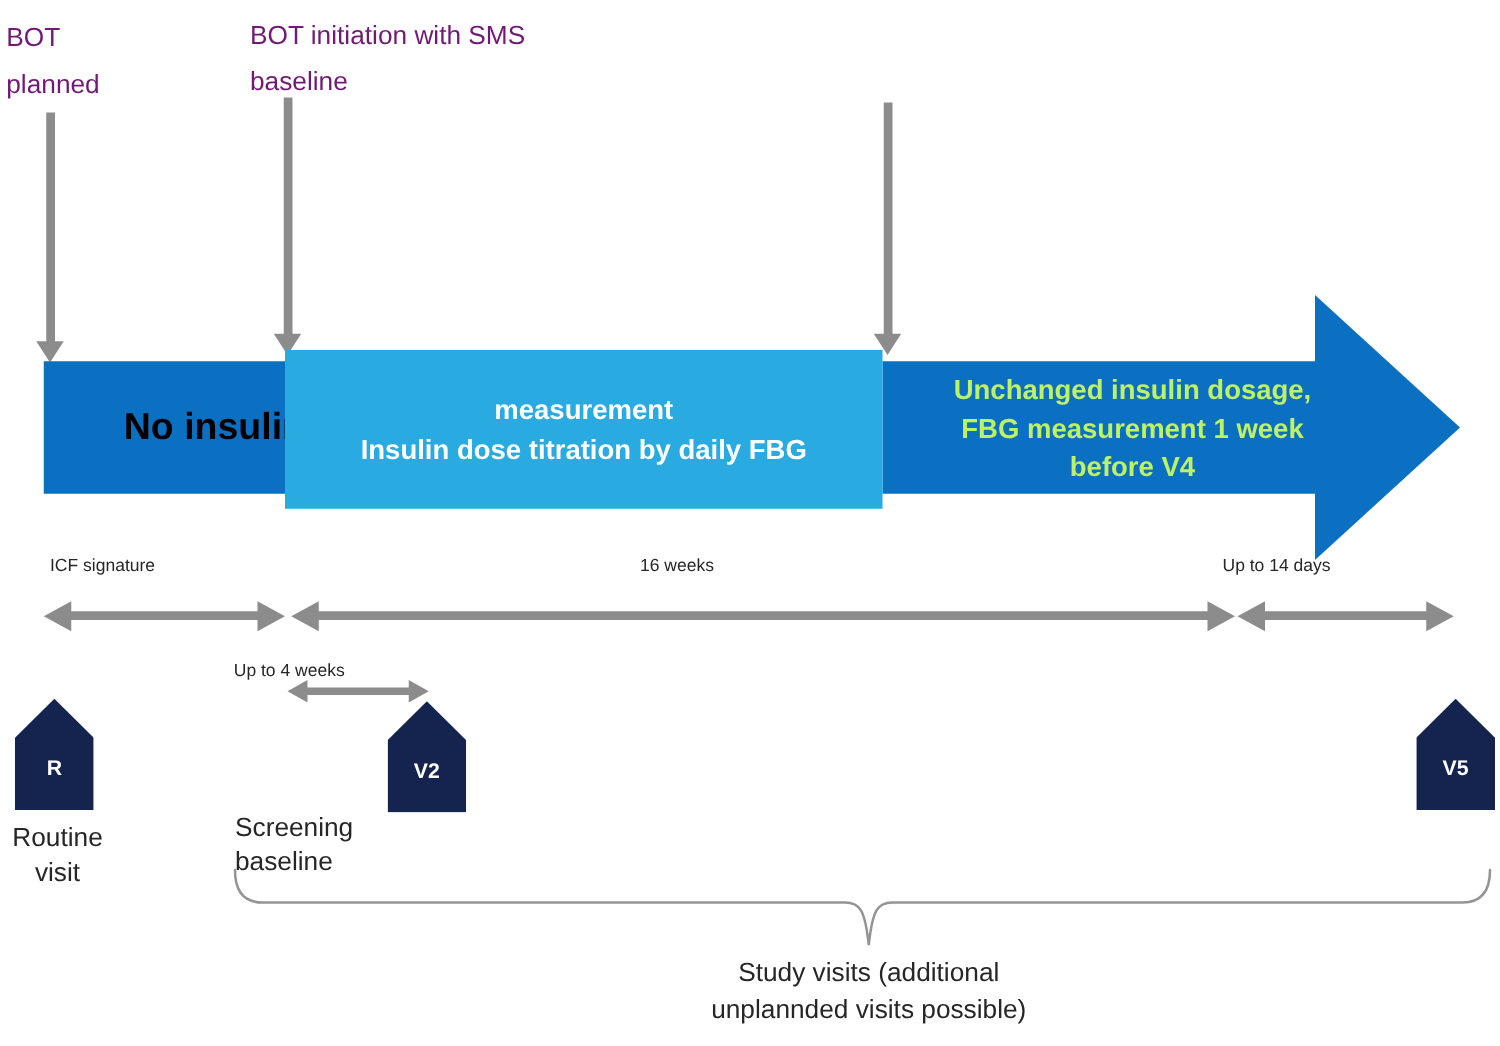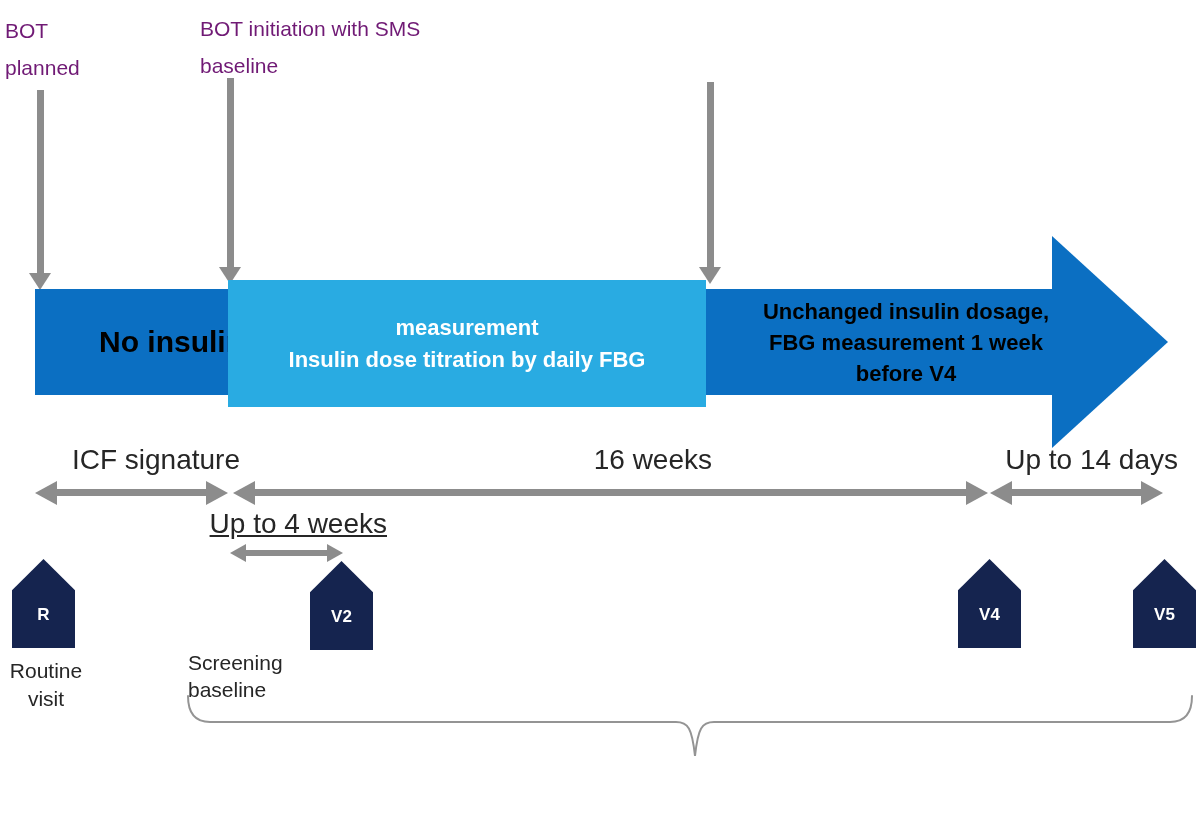--- a/index.html
+++ b/index.html
@@ -15,37 +15,37 @@
   .varrow .head{position:absolute;bottom:0;left:0;width:0;height:0;
     border-left:11px solid transparent;border-right:11px solid transparent;border-top:17px solid #8c8c8c;}
   
   .bar{position:absolute;top:289px;height:106px;background:#0b6fc2;}
   .bar-text{color:#000000;font-weight:bold;font-size:30px;display:flex;align-items:center;justify-content:center;text-align:center;width:100%;height:100%;padding-left:39px;}
   #seg-titration{position:absolute;left:228px;top:280px;width:478px;height:127px;background:#29abe2;
     display:flex;flex-direction:column;align-items:center;justify-content:center;
     color:#ffffff;font-weight:bold;font-size:22px;line-height:32px;text-align:center;z-index:2;}
   #seg-unchanged-text{position:absolute;left:0;top:0;width:400px;height:106px;
     display:flex;flex-direction:column;align-items:center;justify-content:center;
-    color:#000000;font-weight:bold;font-size:22px;line-height:31px;text-align:center;}
+    color:#bef264;font-weight:bold;font-size:22px;line-height:31px;text-align:center;}
   #big-arrow-head{position:absolute;left:1052px;top:236px;width:0;height:0;
     border-top:106px solid transparent;border-bottom:106px solid transparent;border-left:116px solid #0b6fc2;}
   
   .harrow{position:absolute;height:24px;}
   .harrow .stem{position:absolute;left:18px;right:18px;top:8px;height:7px;background:#8c8c8c;}
   .harrow .hl{position:absolute;left:0;top:0;width:0;height:0;
     border-top:12px solid transparent;border-bottom:12px solid transparent;border-right:22px solid #8c8c8c;}
   .harrow .hr{position:absolute;right:0;top:0;width:0;height:0;
     border-top:12px solid transparent;border-bottom:12px solid transparent;border-left:22px solid #8c8c8c;}
   .harrow-sm{position:absolute;height:18px;}
   .harrow-sm .stem{position:absolute;left:13px;right:13px;top:6px;height:6px;background:#8c8c8c;}
   .harrow-sm .hl{position:absolute;left:0;top:0;width:0;height:0;
     border-top:9px solid transparent;border-bottom:9px solid transparent;border-right:16px solid #8c8c8c;}
   .harrow-sm .hr{position:absolute;right:0;top:0;width:0;height:0;
     border-top:9px solid transparent;border-bottom:9px solid transparent;border-left:16px solid #8c8c8c;}
-  .duration-label{position:absolute;font-size:28px;color:#262626;width:200px;text-align:right;}
+  .duration-label{position:absolute;font-size:14px;color:#262626;width:200px;text-align:left;}
   
   .visit{position:absolute;width:63px;height:89px;background:#15244f;
     clip-path:polygon(50% 0%,100% 35%,100% 100%,0% 100%,0% 35%);}
   .visit span{position:absolute;top:46px;left:0;width:100%;text-align:center;
     color:#ffffff;font-weight:bold;font-size:17px;}
   .visit-note{position:absolute;font-size:21px;color:#262626;}
   
   #brace{position:absolute;left:180px;top:688px;}
   #study-note{position:absolute;left:495px;top:764px;width:400px;text-align:center;
     font-size:21px;line-height:29px;color:#262626;}
@@ -108,47 +108,48 @@
     <div class="stem"></div>
     <div class="hl"></div>
     <div class="hr"></div>
   </div>
   <div class="harrow" style="left:990px;top:481px;width:173px;">
     <div class="stem"></div>
     <div class="hl"></div>
     <div class="hr"></div>
   </div>
 
-  <div class="duration-label" style="left:187px;top:508px;text-decoration:underline;">Up to 4 weeks</div>
+  <div class="duration-label" style="left:187px;top:528px;">Up to 4 weeks</div>
   <div class="harrow-sm" style="left:230px;top:544px;width:113px;">
     <div class="stem"></div>
     <div class="hl"></div>
     <div class="hr"></div>
   </div>
 
   <div class="visit" style="left:12px;top:559px;">
     <span>R</span>
   </div>
   <div class="visit" style="left:310px;top:561px;">
     <span>V2</span>
-  </div>
-  <div class="visit" style="left:958px;top:559px;">
-    <span>V4</span>
   </div>
   <div class="visit" style="left:1133px;top:559px;">
     <span>V5</span>
   </div>
 
   <div class="visit-note" style="left:-15px;top:657px;width:122px;text-align:center;line-height:28px;">
     <div>Routine</div>
     <div>visit</div>
   </div>
   <div class="visit-note" style="left:188px;top:649px;line-height:27px;">
     <div>Screening</div>
     <div>baseline</div>
   </div>
 
   <svg id="brace" width="1020" height="78" viewBox="0 0 1020 78">
     <path d="M 8 8 Q 8 34 30 34 L 496 34 C 508 34 512 40 515 68 C 518 40 522 34 534 34 L 990 34 Q 1012 34 1012 8" fill="none" stroke="#949494" stroke-width="2" stroke-linecap="round"></path>
   </svg>
 
+  <div id="study-note">
+    <div>Study visits (additional</div>
+    <div>unplannded visits possible)</div>
+  </div>
 
 </div>
 
 </body></html>

